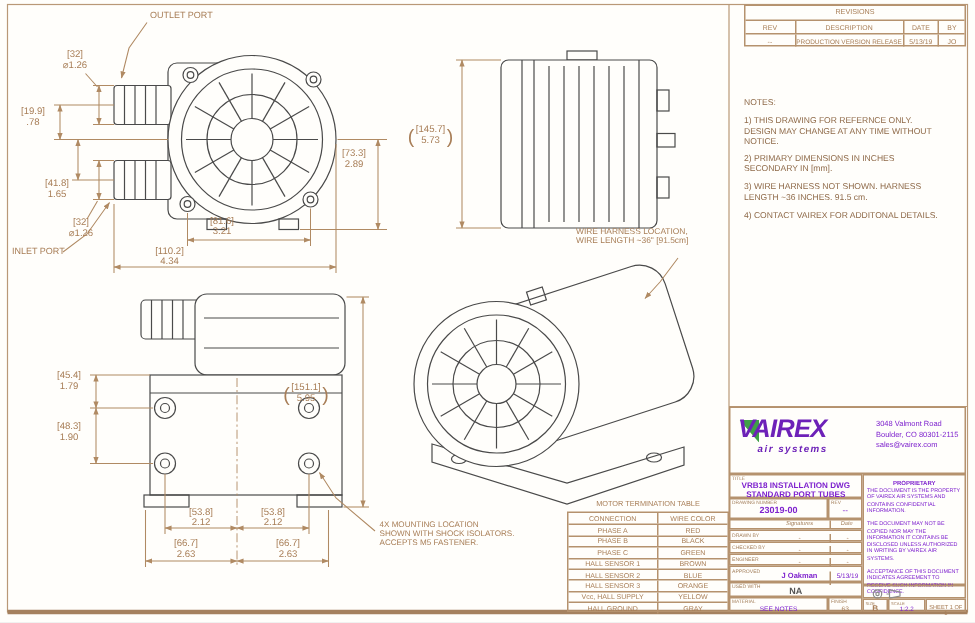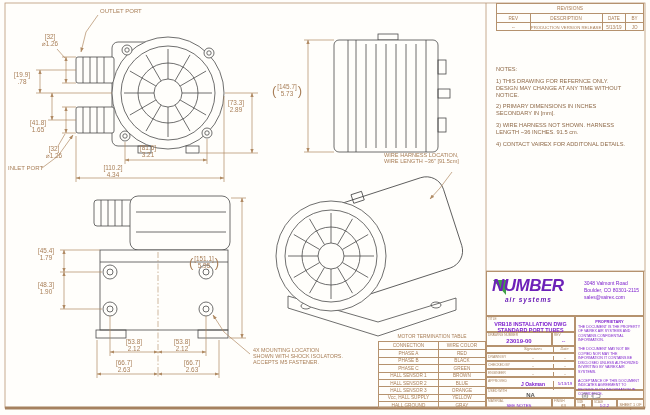--- a/index.html
+++ b/index.html
@@ -382,21 +382,21 @@
       <div class="tc" style="width:60px;">HALL GROUND</div>
       <div class="tc" style="width:48px;">GRAY</div>
       </div>
   </div>
 
   <div class="tb">
 
     <div class="cell" style="left:0;top:0;width:158px;height:45px;">
       <div class="logo-wrap">
         <span class="logo-tri"></span>
-        <span class="logo-text">NUMBER</span>
+        <span class="logo-text">VAIREX</span>
         <span class="logo-tag">air systems</span>
       </div>
       <div class="addr">
         <div>3048 Valmont Road</div>
         <div>Boulder, CO  80301-2115</div>
         <div>sales@vairex.com</div>
       </div>
     </div>
 
     <div class="cell" style="left:0;top:45px;width:89px;height:16px;">

